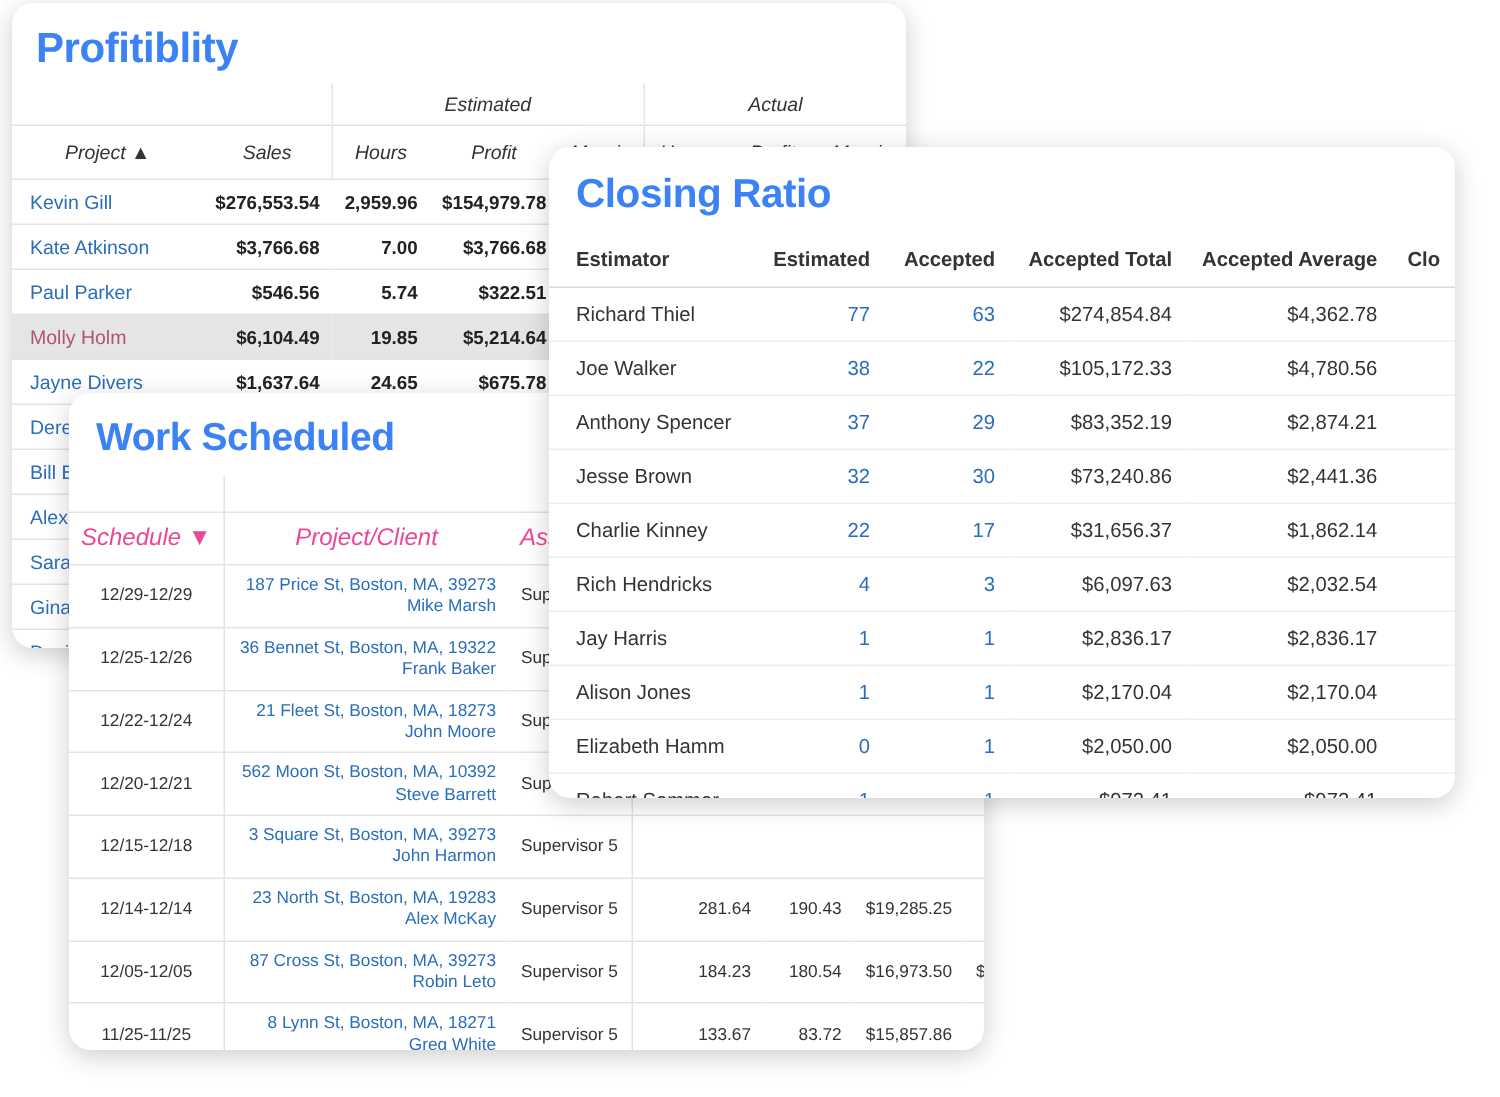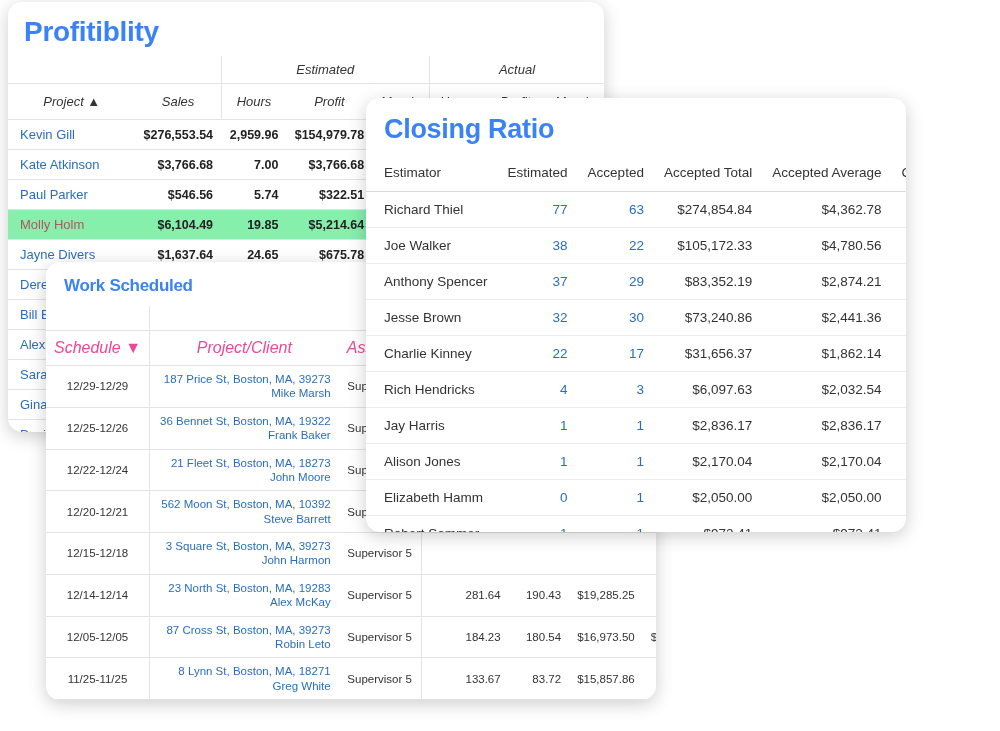--- a/index.html
+++ b/index.html
@@ -75,35 +75,35 @@
     text-align: left;
     font-size: 13px;
     padding-left: 12px;
   }
   #tbl-profit td.num {
     text-align: right;
     font-weight: bold;
     color: #222;
     font-size: 12.5px;
   }
-  #tbl-profit tr.highlight td { background: #86efac; }
+  #tbl-profit tr.highlight td { background: #e5e5e5; }
   #tbl-profit tr.highlight td.projname { color: #b0566a; }
   #tbl-profit col.c-project { width: 150px; }
 
   
   #card-closing {
     left: 366px;
     top: 98px;
-    width: 540px;
+    width: 604px;
     height: 434px;
   }
   #card-closing .card-title { font-size: 27px; padding: 16px 0 10px 18px; }
   #tbl-closing th {
     font-size: 13.5px;
-    font-weight: normal;
+    font-weight: bold;
     color: #333;
     border-bottom: 1px solid #d9d9d9;
     padding: 10px 10px 11px 10px;
     white-space: nowrap;
   }
   #tbl-closing td {
     font-size: 13.5px;
     color: #333;
     border-bottom: 1px solid #ededed;
     padding: 10px 10px;
@@ -113,21 +113,21 @@
   #tbl-closing .r { text-align: right; }
   #tbl-closing td.link { color: #2a6ebb; }
 
   
   #card-work {
     left: 46px;
     top: 262px;
     width: 610px;
     height: 438px;
   }
-  #card-work .card-title { font-size: 17px; padding: 14px 0 10px 18px; }
+  #card-work .card-title { font-size: 26px; padding: 14px 0 10px 18px; }
   #tbl-work th, #tbl-work td {
     border-bottom: 1px solid #e3e3e3;
     padding: 6px 8px;
     font-size: 11.5px;
     white-space: nowrap;
   }
   #tbl-work thead tr.grouprow th {
     font-style: italic;
     font-weight: normal;
     text-align: right;

